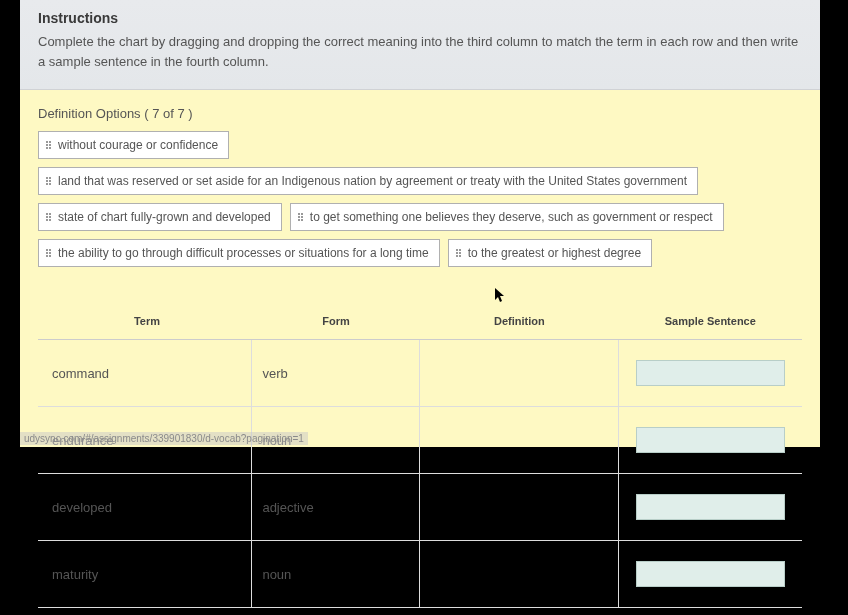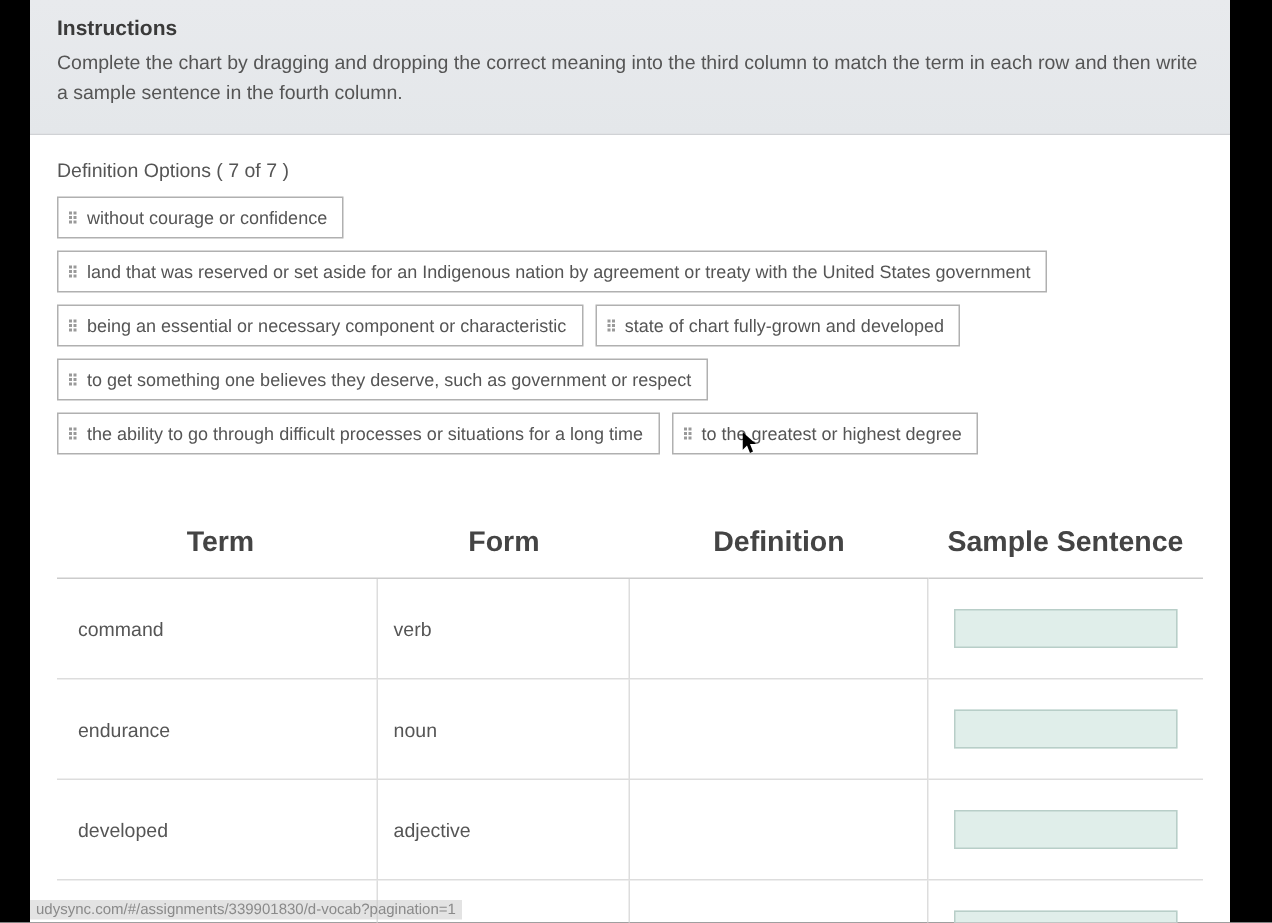--- a/index.html
+++ b/index.html
@@ -5,23 +5,23 @@
 * { margin: 0; padding: 0; box-sizing: border-box; }
 body {
   font-family: Arial, sans-serif;
   background: #000;
   width: 848px;
   height: 615px;
   overflow: hidden;
   position: relative;
 }
 .page {
-  background: #ffffff;
+  background: #fef9c3;
   margin: 0 28px 0 20px;
-  height: 615px;
+  height: 447px;
   position: relative;
 }
 .instructions-box {
   background: linear-gradient(180deg, #e8eaed 0%, #e4e7ea 100%);
   padding: 10px 18px 18px 18px;
   border-bottom: 1px solid #d0d2d5;
 }
 .instructions-title {
   font-size: 14px;
   font-weight: 600;
@@ -81,21 +81,21 @@
   pointer-events: none;
 }
 .table-section {
   padding: 30px 18px 0 18px;
 }
 .chart-table {
   width: 100%;
   border-collapse: collapse;
 }
 .chart-table th {
-  font-size: 19px;
+  font-size: 11px;
   font-weight: 600;
   color: #444;
   text-align: center;
   padding: 8px 10px 12px 10px;
   border-bottom: 1px solid #ccc;
 }
 .chart-table th:first-child { text-align: center; }
 .chart-table td {
   font-size: 13px;
   color: #555;
@@ -182,37 +182,20 @@
             </span>
             <span class="grip-row">
               <span class="grip-dot"></span>
               <span class="grip-dot"></span>
             </span>
             <span class="grip-row">
               <span class="grip-dot"></span>
               <span class="grip-dot"></span>
             </span>
           </span>
-        <span>being an essential or necessary component or characteristic</span>
-      </div>
-      <div class="option-chip">
-        <span class="grip">
-            <span class="grip-row">
-              <span class="grip-dot"></span>
-              <span class="grip-dot"></span>
-            </span>
-            <span class="grip-row">
-              <span class="grip-dot"></span>
-              <span class="grip-dot"></span>
-            </span>
-            <span class="grip-row">
-              <span class="grip-dot"></span>
-              <span class="grip-dot"></span>
-            </span>
-          </span>
         <span>state of chart fully-grown and developed</span>
       </div>
       <div class="option-chip">
         <span class="grip">
             <span class="grip-row">
               <span class="grip-dot"></span>
               <span class="grip-dot"></span>
             </span>
             <span class="grip-row">
               <span class="grip-dot"></span>

